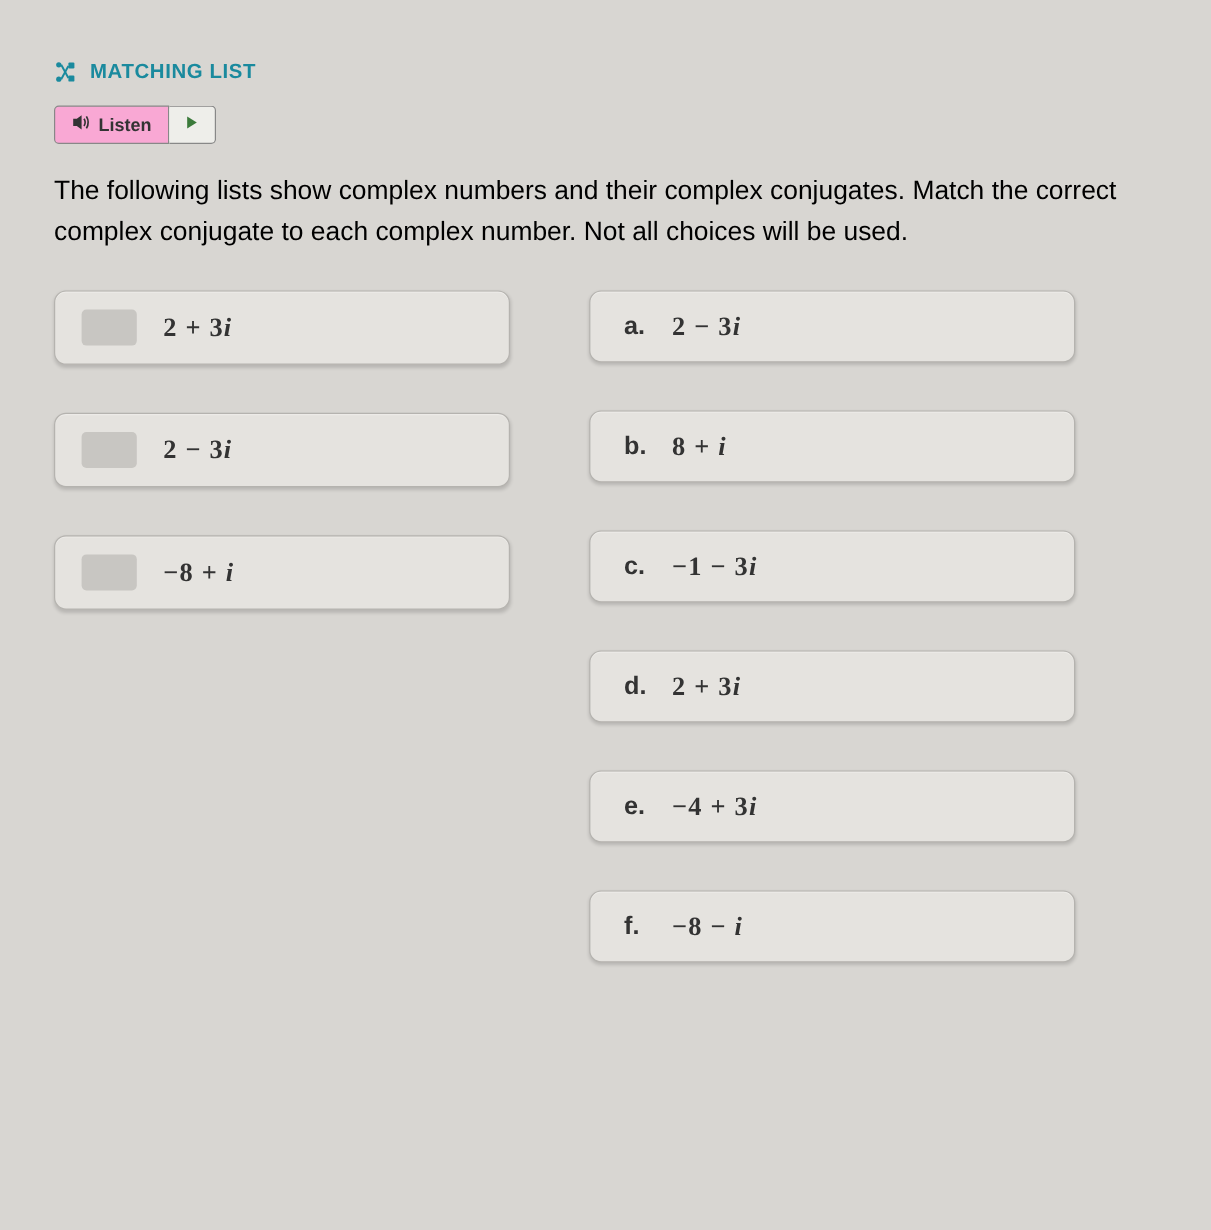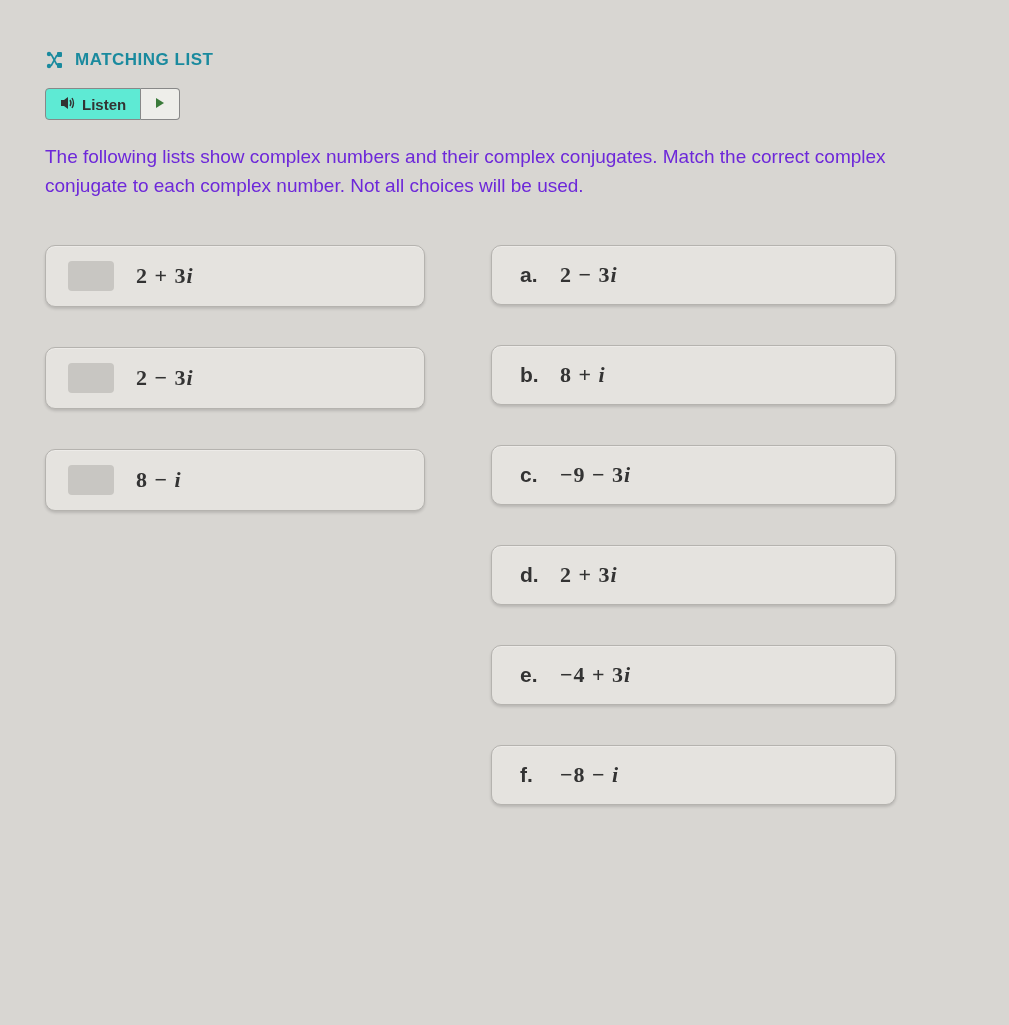--- a/index.html
+++ b/index.html
@@ -32,44 +32,44 @@
       letter-spacing: 0.5px;
     }
     .listen-group {
       display: inline-flex;
       margin-bottom: 22px;
     }
     .listen-btn {
       display: inline-flex;
       align-items: center;
       gap: 6px;
-      background: #5eead4;
+      background: #f9a8d4;
       border: 1px solid #888;
       border-radius: 4px 0 0 4px;
       padding: 6px 14px;
       font-size: 15px;
       font-weight: 700;
       color: #333;
       text-align: right;
     }
     .play-btn {
       display: inline-flex;
       align-items: center;
       justify-content: center;
       background: #eeeeea;
       border: 1px solid #888;
       border-left: none;
       border-radius: 0 4px 4px 0;
       padding: 6px 14px;
     }
     .instructions {
-      font-size: 19px;
+      font-size: 22px;
       line-height: 1.55;
-      color: #6d28d9;
-      margin-bottom: 44px;
+      color: #000000;
+      margin-bottom: 32px;
       max-width: 920px;
     }
     .columns {
       display: flex;
       gap: 66px;
     }
     .left-col {
       display: flex;
       flex-direction: column;
       gap: 40px;
@@ -176,36 +176,36 @@
     <div class="match-item">
       <div class="slot"></div>
       <span class="math"><span>2 + 3</span><span class="i">i</span></span>
     </div>
     <div class="match-item">
       <div class="slot"></div>
       <span class="math"><span>2 − 3</span><span class="i">i</span></span>
     </div>
     <div class="match-item">
       <div class="slot"></div>
-      <span class="math"><span>8 − </span><span class="i">i</span></span>
+      <span class="math"><span>−8 + </span><span class="i">i</span></span>
     </div>
   </div>
 
   <div class="right-col">
     <div class="choice-item">
       <span class="choice-letter">a.</span>
       <span class="math"><span>2 − 3</span><span class="i">i</span></span>
     </div>
     <div class="choice-item">
       <span class="choice-letter">b.</span>
       <span class="math"><span>8 + </span><span class="i">i</span></span>
     </div>
     <div class="choice-item">
       <span class="choice-letter">c.</span>
-      <span class="math"><span>−9 − 3</span><span class="i">i</span></span>
+      <span class="math"><span>−1 − 3</span><span class="i">i</span></span>
     </div>
     <div class="choice-item">
       <span class="choice-letter">d.</span>
       <span class="math"><span>2 + 3</span><span class="i">i</span></span>
     </div>
     <div class="choice-item">
       <span class="choice-letter">e.</span>
       <span class="math"><span>−4 + 3</span><span class="i">i</span></span>
     </div>
     <div class="choice-item">

